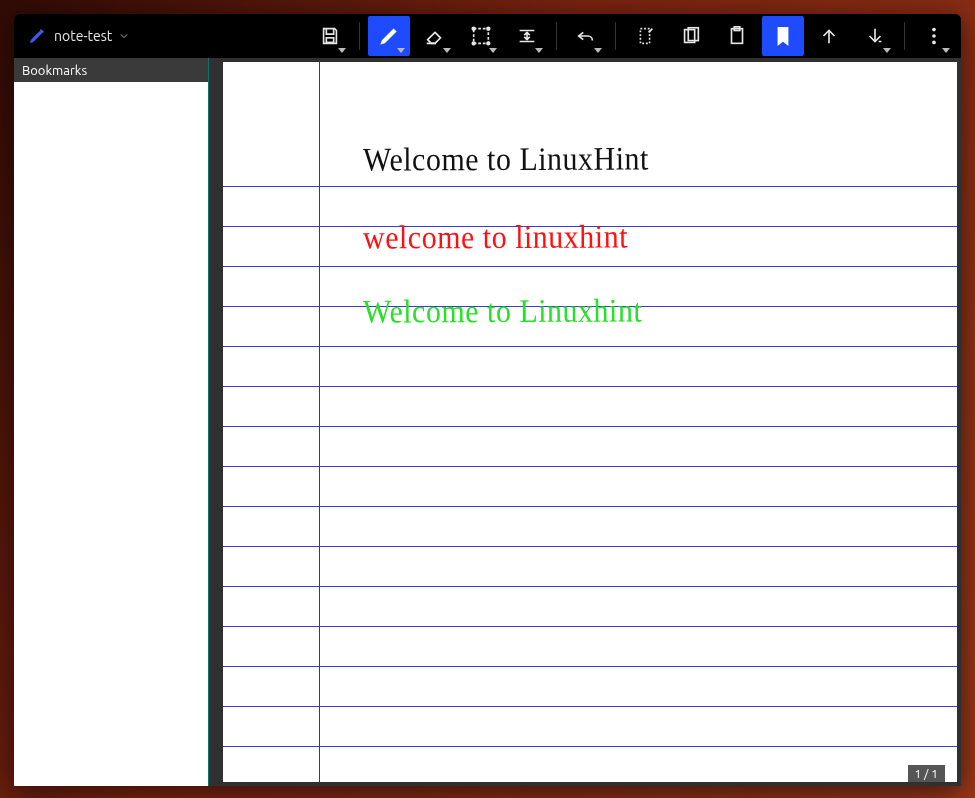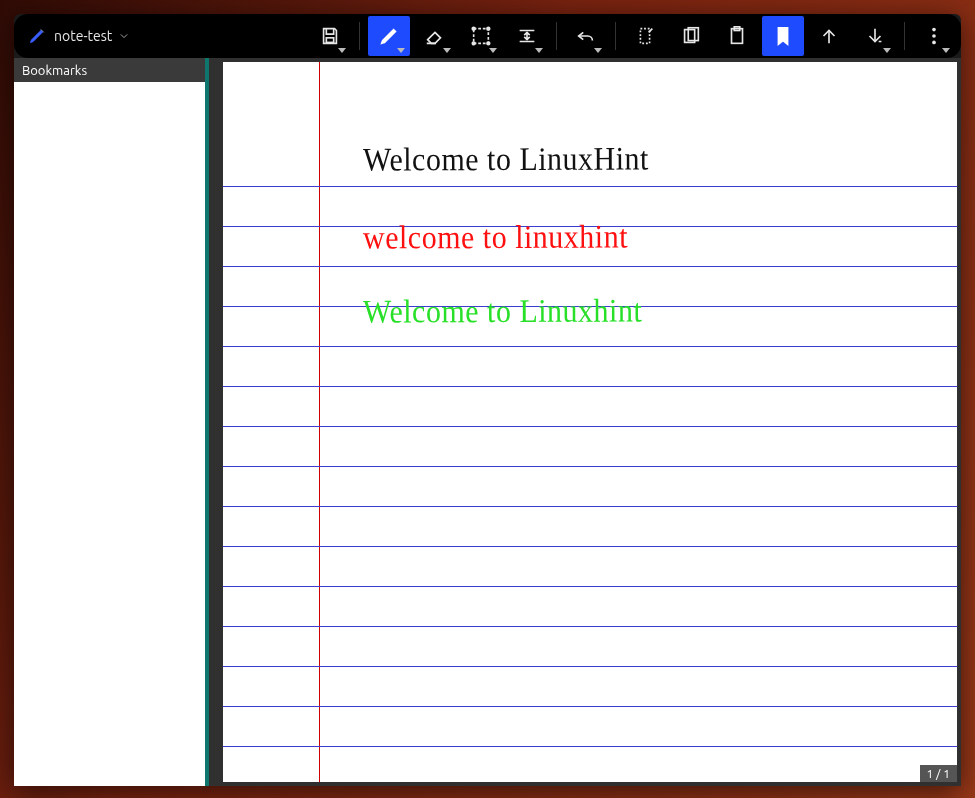--- a/index.html
+++ b/index.html
@@ -73,21 +73,20 @@
   .winbtn.max{background:#6d6960;}
   .winbtn.close{background:var(--close-btn);}
   
   .toolbar{
     height:44px;
     background:var(--toolbar);
     display:flex;
     align-items:center;
     padding:0 6px;
     gap:4px;
-    border-radius:14px;
   }
   .doc-tab{
     display:flex;
     align-items:center;
     padding:4px 8px;
     color:#e6e6e6;
     font-size:14px;
     gap:6px;
   }
   .doc-tab .pen-icon svg{width:20px;height:20px;}
@@ -119,21 +118,21 @@
     flex:1;
     display:flex;
     min-height:0;
     background:#2a2a2a;
   }
   .sidebar{
     width:195px;
     background:#fafafa;
     display:flex;
     flex-direction:column;
-    border-right:4px solid #0f766e;
+    border-right:1px solid #0f766e;
   }
   .sidebar-header{
     height:24px;
     background:var(--panel-header);
     color:#fff;
     font-size:13px;
     display:flex;
     align-items:center;
     padding:0 8px;
   }
@@ -177,21 +176,21 @@
     font-size:30px;
     white-space:nowrap;
     letter-spacing:0.5px;
     transform:scaleY(1.1) rotate(-0.2deg);
   }
   .hand.black{color:#111;font-weight:500;}
   .hand.red{color:#ff1010;font-weight:500;}
   .hand.green{color:#28e028;font-weight:500;}
   .page-ind{
     position:absolute;
-    right:4px; bottom:4px;
+    right:16px; bottom:4px;
     background:#555;
     color:#fff;
     font-size:12px;
     padding:2px 7px;
   }
 </style>
 </head>
 <body>
 
 <div class="window">

